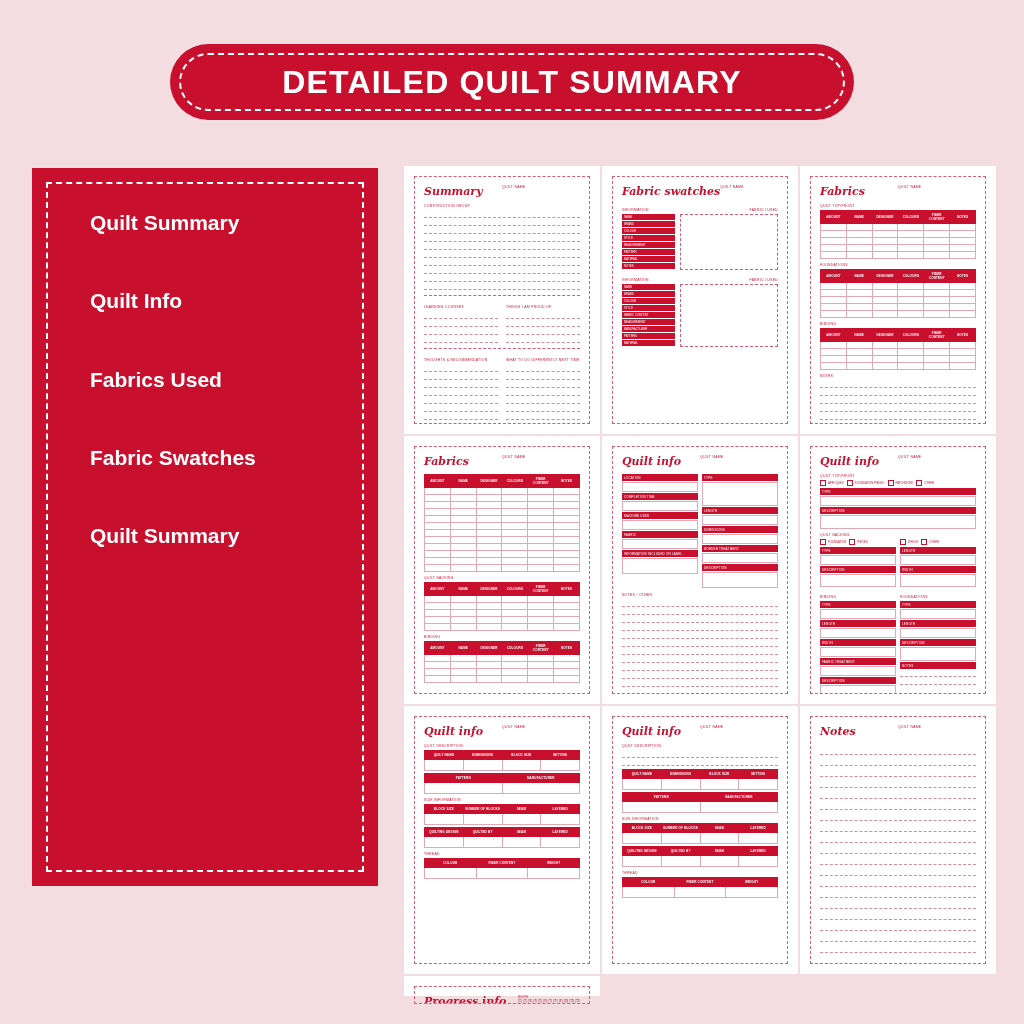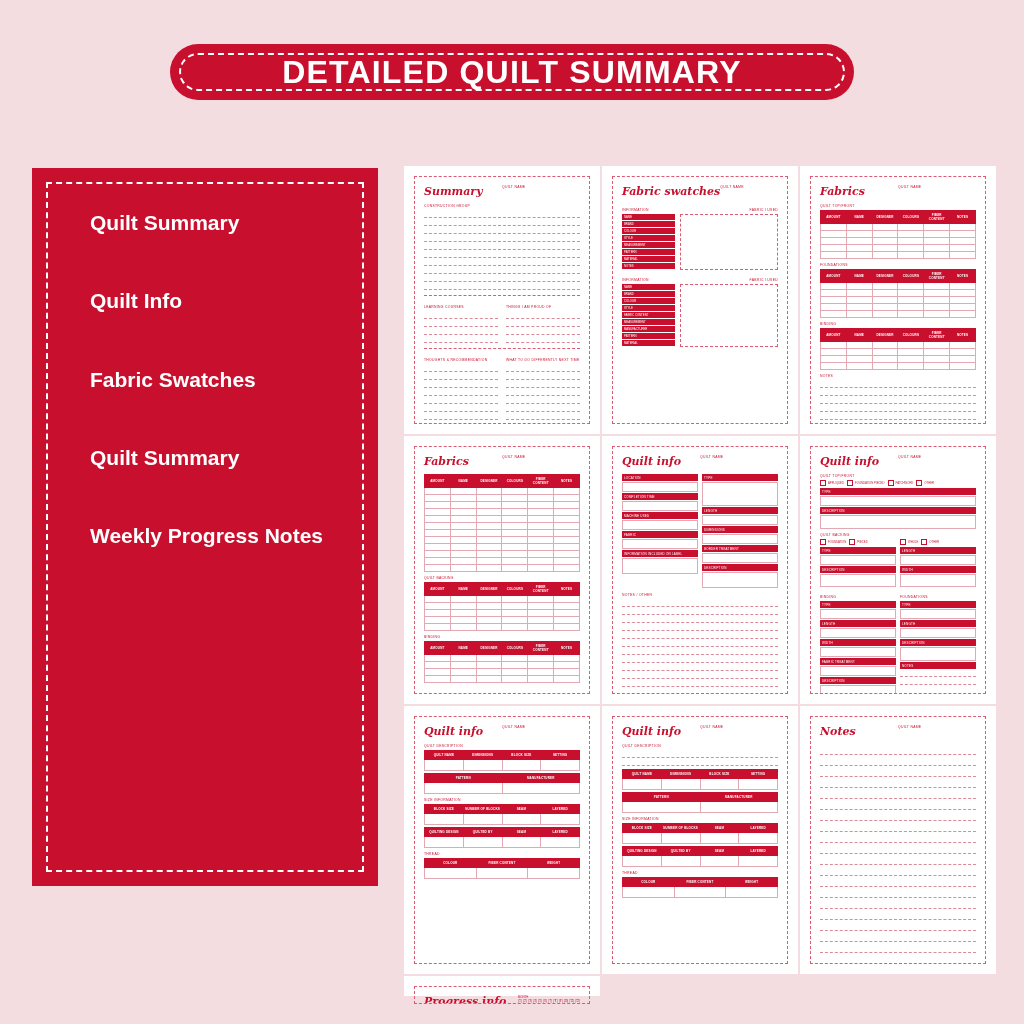--- a/index.html
+++ b/index.html
@@ -6,21 +6,21 @@
   body{
     width:1024px;height:1024px;
     background:#f3dde1;
     font-family:"Liberation Sans", sans-serif;
     overflow:hidden;
   }
   .page{position:relative;width:1024px;height:1024px;}
 
   
   .banner{
-    position:absolute;left:170px;top:44px;width:684px;height:56px;
+    position:absolute;left:170px;top:44px;width:684px;height:76px;
     background:#c8102e;border-radius:38px;
     display:flex;align-items:center;justify-content:center;
   }
   .banner .inner-dash{
     position:absolute;left:9px;top:9px;right:9px;bottom:9px;
     border:2px dashed #ffffff;border-radius:30px;
   }
   .banner-title{
     position:relative;color:#ffffff;font-size:32px;font-weight:bold;
     letter-spacing:1.2px;
@@ -119,23 +119,23 @@
   <div class="banner">
     <div class="inner-dash"></div>
     <div class="banner-title">DETAILED QUILT SUMMARY</div>
   </div>
 
   <div class="list-panel">
     <div class="inner-dash"></div>
     <div class="list-items">
       <div class="list-item">Quilt Summary</div>
       <div class="list-item">Quilt Info</div>
+      <div class="list-item">Fabrics Used</div>
       <div class="list-item">Fabric Swatches</div>
       <div class="list-item">Quilt Summary</div>
-      <div class="list-item">Weekly Progress Notes</div>
     </div>
   </div>
 
   <div class="grid">
 
     <div class="thumb">
       <div class="sheet">
         <div class="sheet-head">
           <div class="sheet-title">Summary</div>
           <div class="qname">

